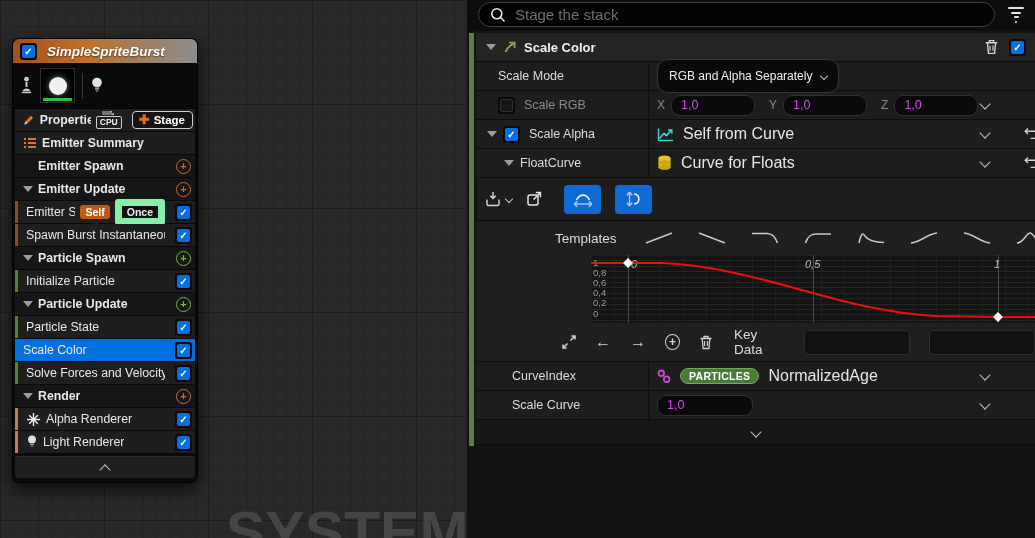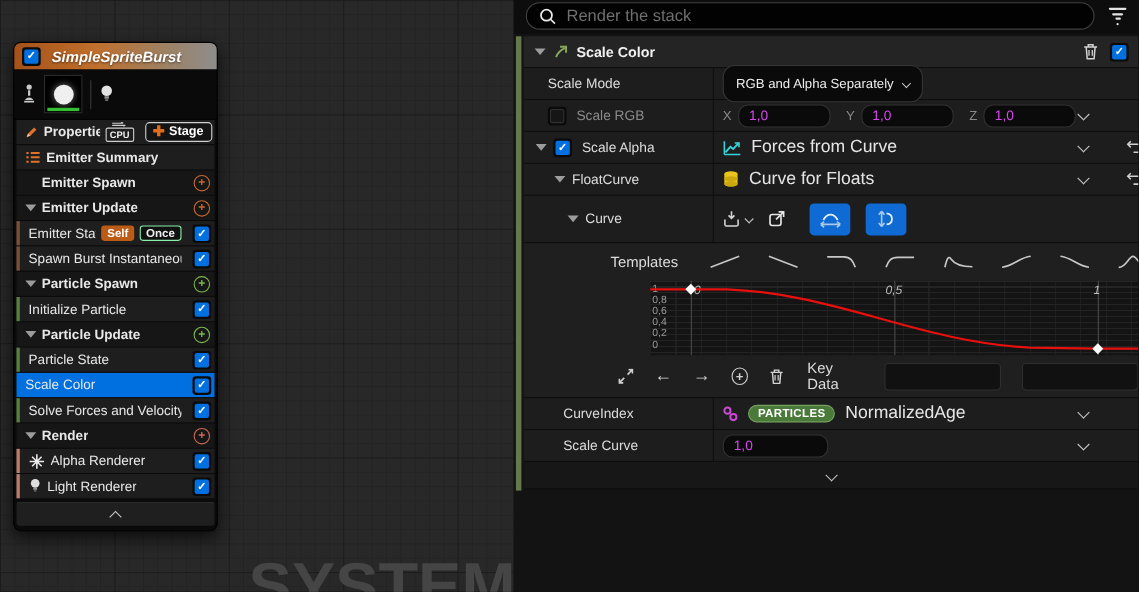--- a/index.html
+++ b/index.html
@@ -61,21 +61,21 @@
   .plusc-r{color:#ca6a56;}
 
   .cb{width:17px;height:17px;background:#0a0a0a;border-radius:3px;display:flex;
     align-items:center;justify-content:center;flex-shrink:0;margin-right:3px;}
   .cb-in{width:13px;height:13px;background:#0070e0;border-radius:2px;color:#fff;
     font-size:10px;font-weight:bold;line-height:13px;text-align:center;}
   .cb.empty .cb-in{background:#161616;border:1px solid #303030;box-sizing:border-box;color:transparent;}
 
   .pill-self{background:#bc5b16;border-radius:3px;padding:1px 5px;font-size:10.5px;
     font-weight:bold;color:#fff;}
-  .pill-once{background:#101010;border:1px solid #86efac;border-radius:3px;padding:0 5px;
+  .pill-once{background:#101010;border:7px solid #86efac;border-radius:3px;padding:0 5px;
     font-size:10.5px;font-weight:bold;color:#eee;}
 
   .cpu-badge{display:flex;flex-direction:column;align-items:center;line-height:1;gap:1px;}
   .cpu-box{border:1px solid #cfcfcf;border-radius:2px;font-size:8.5px;font-weight:bold;
     color:#f2f2f2;padding:1px 3px;}
   .stage-btn{display:flex;align-items:center;gap:4px;border:1px solid #cfcfcf;border-radius:4px;
     background:#141414;padding:1px 7px 2px 6px;font-size:11.5px;font-weight:bold;color:#fff;margin-right:2px;}
   .stage-plus{color:#e06c1f;font-size:13px;font-weight:bold;line-height:1;}
   .collapse-bar{height:21px;margin:3px 2px 0 2px;background:#1f1f1f;border-radius:3px;
     border-top:1px solid #2e2e2e;display:flex;align-items:center;justify-content:center;}
@@ -331,21 +331,21 @@
 
   <div class="stack-panel">
     <div class="green-bar"></div>
 
     <div class="search-row">
       <div class="search-pill">
         <svg width="16" height="16" viewBox="0 0 16 16">
           <circle cx="6.8" cy="6.8" r="5" stroke="#e8e8e8" stroke-width="1.6" fill="none"></circle>
           <path d="M10.5 10.5 L14.5 14.5" stroke="#e8e8e8" stroke-width="1.6"></path>
         </svg>
-        <span class="search-ph">Render the stack</span>
+        <span class="search-ph">Stage the stack</span>
       </div>
       <div class="filter-btn">
         <i style="width:16px"></i>
         <i style="width:10px"></i>
         <i style="width:5px"></i>
         <i style="width:2px"></i>
       </div>
     </div>
 
     <div class="stack-body">
@@ -406,21 +406,21 @@
             </span>
           <span>Scale Alpha</span>
         </div>
         <div class="val">
           <svg width="17" height="15" viewBox="0 0 17 15">
             <path d="M1.5 13.5 V1.5" stroke="#35d4da" stroke-width="1.4"></path>
             <path d="M1.5 13.5 H16" stroke="#35d4da" stroke-width="1.4"></path>
             <path d="M2.5 11.5 L7 6.5 L9.5 8.5 L14.5 3" stroke="#35d4da" stroke-width="1.7" fill="none"></path>
             <path d="M11 3 h3.8 v3.8" stroke="#35d4da" stroke-width="1.5" fill="none"></path>
           </svg>
-          <span>Forces from Curve</span>
+          <span>Self from Curve</span>
           <span class="chev row-chev"></span>
           <svg class="row-reset" width="15" height="14" viewBox="0 0 15 14">
             <path d="M4 1.5 L1.2 4.2 L4 7" stroke="#cfcfcf" stroke-width="1.4" fill="none"></path>
             <path d="M1.6 4.2 h8.4 a3.6 3.6 0 0 1 0 7.2 h-3.5" stroke="#cfcfcf" stroke-width="1.4" fill="none"></path>
           </svg>
         </div>
       </div>
 
       <div class="srow">
         <div class="lbl" style="padding-left:28px">
@@ -438,24 +438,20 @@
           <span>Curve for Floats</span>
           <span class="chev row-chev"></span>
           <svg class="row-reset" width="15" height="14" viewBox="0 0 15 14">
             <path d="M4 1.5 L1.2 4.2 L4 7" stroke="#cfcfcf" stroke-width="1.4" fill="none"></path>
             <path d="M1.6 4.2 h8.4 a3.6 3.6 0 0 1 0 7.2 h-3.5" stroke="#cfcfcf" stroke-width="1.4" fill="none"></path>
           </svg>
         </div>
       </div>
 
       <div class="srow curve-row">
-        <div class="lbl" style="padding-left:40px">
-          <span class="tri"></span>
-          <span>Curve</span>
-        </div>
         <div class="val" style="gap:14px">
           <span class="icon-btn">
             <svg width="17" height="16" viewBox="0 0 17 16">
               <path d="M8 1 v6.2 M5.3 4.8 L8 7.5 L10.7 4.8" stroke="#d8d8d8" stroke-width="1.4" fill="none"></path>
               <path d="M2 8.5 V13 a1.5 1.5 0 0 0 1.5 1.5 h9 A1.5 1.5 0 0 0 14 13 V8.5" stroke="#d8d8d8" stroke-width="1.4" fill="none"></path>
             </svg>
             <span class="chev sm"></span>
           </span>
           <span class="icon-btn">
             <svg width="16" height="16" viewBox="0 0 16 16">

